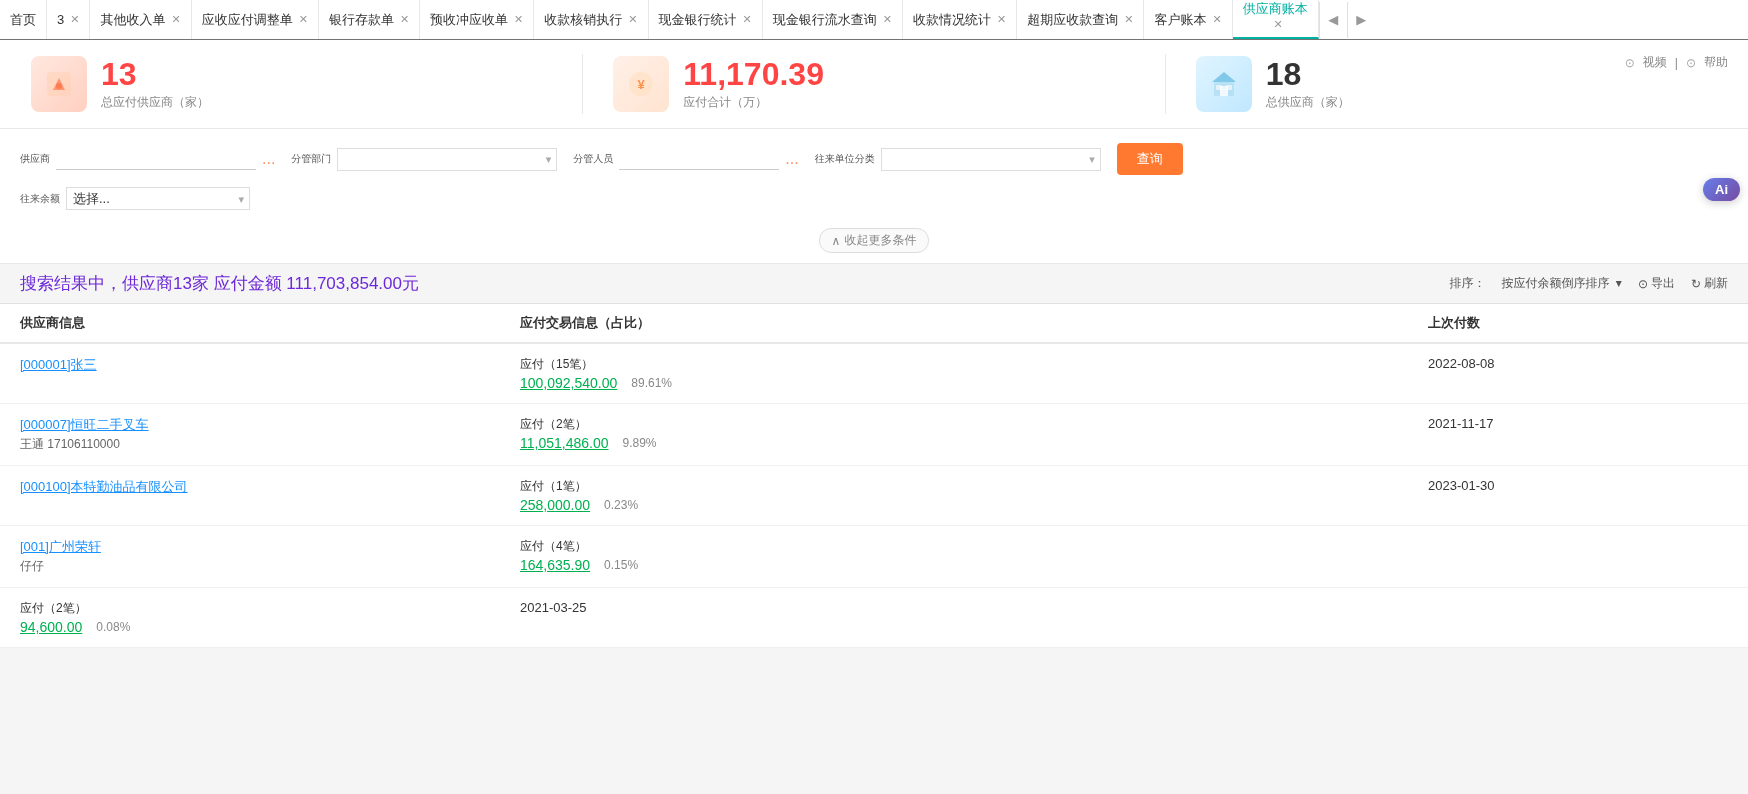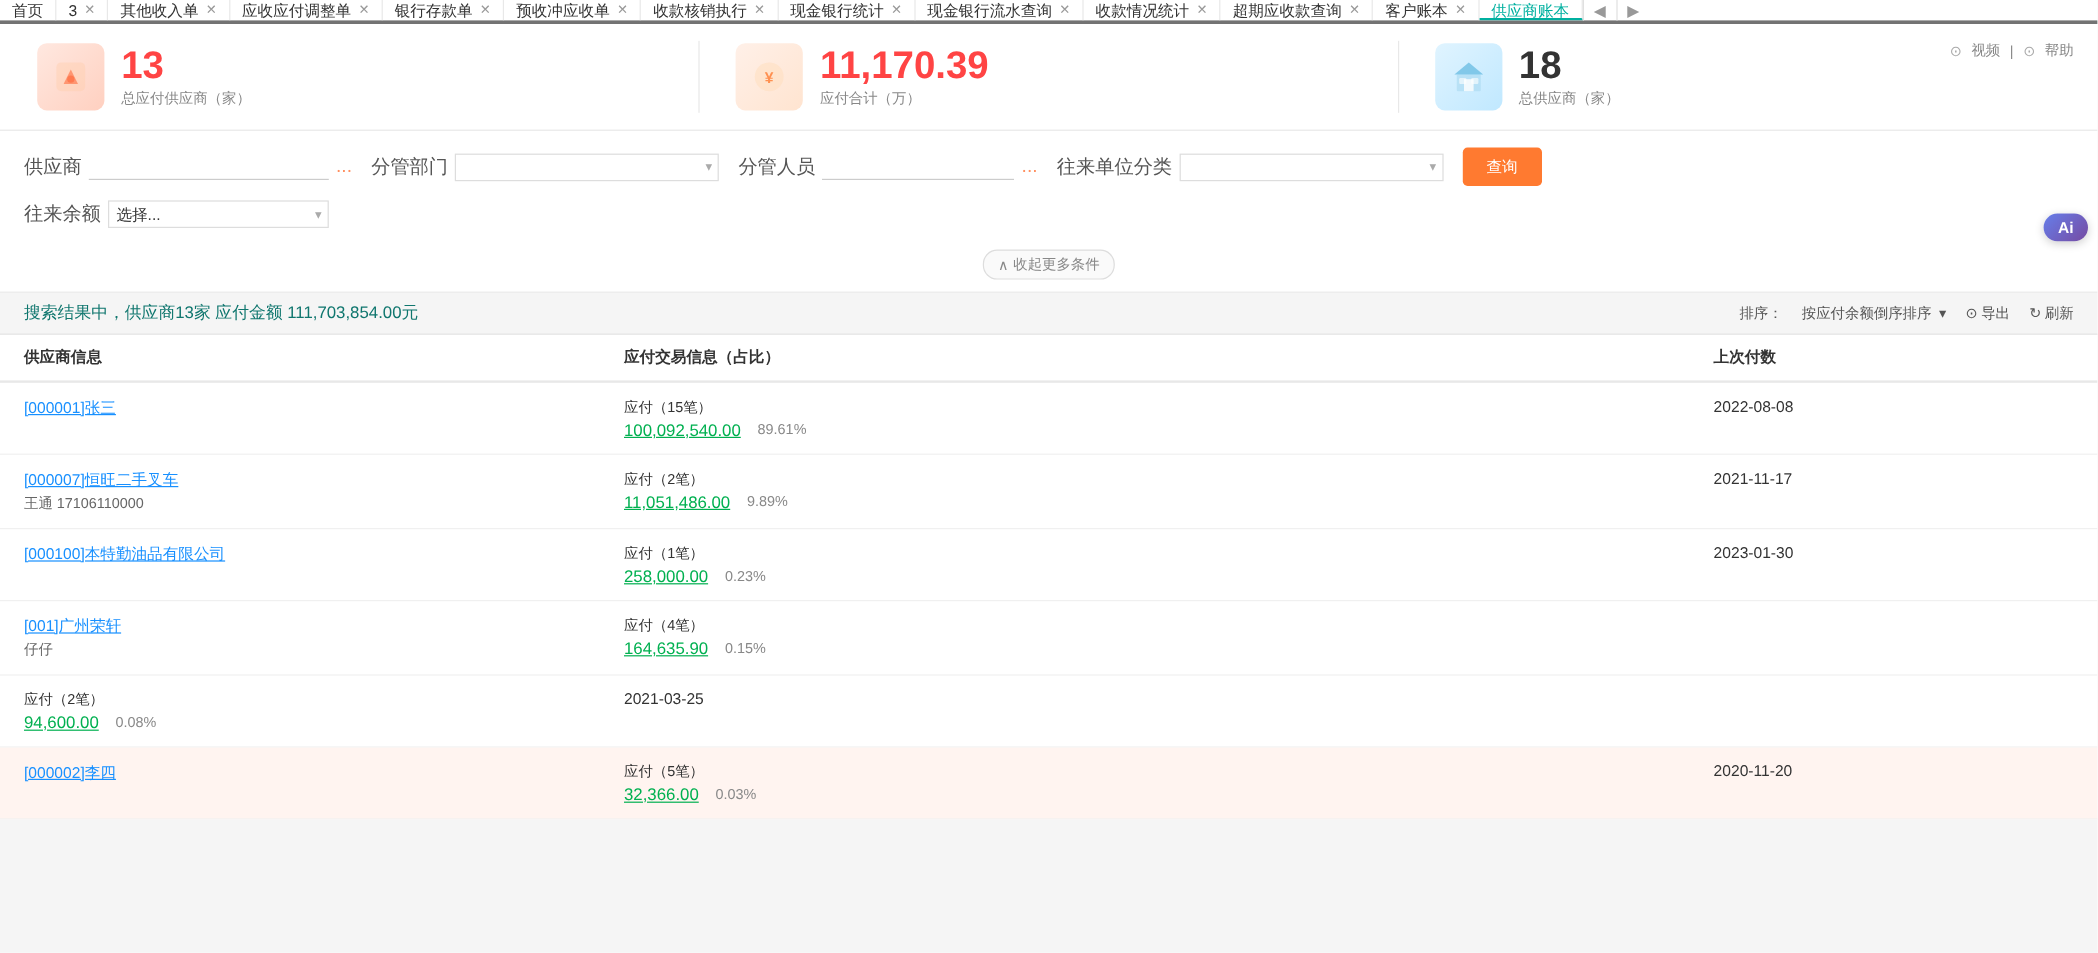--- a/index.html
+++ b/index.html
@@ -1,19 +1,19 @@
 <!DOCTYPE html>
 <html><head>
   <meta charset="utf-8">
   <style>
     * { box-sizing: border-box; margin: 0; padding: 0; }
     body { font-family: 'Microsoft YaHei', Arial, sans-serif; font-size: 13px; background: #f5f5f5; color: #333; min-width: 1748px; }
 
     
-    .top-nav { background: #fff; display: flex; align-items: center; border-bottom: 3px solid #737373; height: 20px; overflow: hidden; }
+    .top-nav { background: #fff; display: flex; align-items: center; border-bottom: 1px solid #737373; height: 40px; overflow: hidden; }
     .nav-item { display: inline-flex; align-items: center; padding: 0 10px; height: 100%; white-space: nowrap; cursor: pointer; font-size: 13px; color: #333; border-right: 1px solid #e8e8e8; }
     .nav-item.active { color: #00b0a0; border-bottom: 2px solid #00b0a0; flex-direction: column; }
     .nav-item .close-x { margin-left: 6px; color: #999; font-size: 11px; cursor: pointer; }
     .nav-arrow { width: 28px; height: 36px; display: flex; align-items: center; justify-content: center; cursor: pointer; border-left: 1px solid #e0e0e0; color: #999; }
 
     
     .stats-row { background: #fff; display: flex; align-items: center; padding: 14px 31px; border-bottom: 1px solid #e8e8e8; position: relative; }
     .stat-block { display: flex; align-items: center; flex: 1; }
     .stat-icon { width: 56px; height: 56px; margin-right: 14px; }
     .stat-icon-payable { background: linear-gradient(135deg, #ffe8e0, #ffd0c0); border-radius: 8px; display: flex; align-items: center; justify-content: center; font-size: 22px; color: #ff7a50; }
@@ -22,33 +22,33 @@
     .stat-number { font-size: 32px; font-weight: bold; color: #ff4444; line-height: 1; }
     .stat-label { font-size: 12px; color: #888; margin-top: 4px; }
     .stat-divider { width: 1px; background: #e8e8e8; height: 60px; margin: 0 30px; }
     .top-right-links { position: absolute; right: 20px; top: 14px; font-size: 12px; color: #666; display: flex; align-items: center; gap: 8px; }
     .top-right-links span { cursor: pointer; color: #888; }
 
     
     .filter-area { background: #fff; padding: 14px 20px 0 20px; border-bottom: 1px solid #e8e8e8; }
     .filter-row { display: flex; align-items: center; margin-bottom: 12px; gap: 16px; flex-wrap: wrap; }
     .filter-item { display: flex; align-items: center; gap: 6px; }
-    .filter-label { font-size: 16px; color: #555; white-space: nowrap; }
+    .filter-label { font-size: 10px; color: #555; white-space: nowrap; }
     .filter-input { border: none; border-bottom: 1px solid #ccc; padding: 3px 6px; font-size: 13px; color: #333; width: 160px; outline: none; background: transparent; }
     .filter-select { border: 1px solid #ddd; padding: 3px 24px 3px 6px; font-size: 13px; color: #333; width: 180px; outline: none; background: #fff; appearance: none; cursor: pointer; }
     .filter-select-wrap { position: relative; display: inline-block; }
     .filter-select-wrap::after { content: '▾'; position: absolute; right: 6px; top: 50%; transform: translateY(-50%); color: #aaa; font-size: 11px; pointer-events: none; }
     .filter-dots { color: #ff9060; font-size: 16px; cursor: pointer; }
     .query-btn { background: #ff7a30; color: #fff; border: none; padding: 7px 20px; border-radius: 4px; font-size: 13px; cursor: pointer; white-space: nowrap; }
     .collapse-bar { text-align: center; padding: 6px 0 10px 0; }
     .collapse-btn { display: inline-flex; align-items: center; gap: 4px; font-size: 12px; color: #888; cursor: pointer; border: 1px solid #ddd; padding: 3px 12px; border-radius: 12px; background: #fafafa; }
 
     
     .result-bar { background: #f5f5f5; padding: 8px 20px; display: flex; align-items: center; justify-content: space-between; border-bottom: 1px solid #e0e0e0; }
-    .result-info { font-size: 14px; color: #0f766e; }
+    .result-info { font-size: 17px; color: #6d28d9; }
     .result-actions { display: flex; align-items: center; gap: 16px; font-size: 12px; color: #555; }
     .result-actions .sort-label { color: #555; }
     .action-btn { display: flex; align-items: center; gap: 3px; cursor: pointer; color: #555; }
 
     
     .table-wrap { background: #fff; margin: 0; }
     .table-header { display: grid; grid-template-columns: 500px 1fr 300px; padding: 10px 20px; border-bottom: 2px solid #e8e8e8; font-weight: bold; font-size: 13px; color: #333; }
     .data-row { display: grid; grid-template-columns: 500px 1fr 300px; padding: 12px 20px; border-bottom: 1px solid #f0f0f0; align-items: start; }
     .data-row.highlighted { background: #fff4f0; }
     .supplier-link { color: #1890ff; text-decoration: underline; cursor: pointer; font-size: 13px; }
@@ -319,30 +319,15 @@
       <div class="tx-row">
         <span class="tx-amount">94,600.00</span>
         <span class="tx-pct">0.08%</span>
       </div>
     </div>
     <div>
       <span class="last-pay-date">2021-03-25</span>
     </div>
   </div>
 
-  <div class="data-row highlighted">
-    <div>
-      <div><a class="supplier-link">[000002]李四</a></div>
-    </div>
-    <div>
-      <div class="tx-label">应付（5笔）</div>
-      <div class="tx-row">
-        <span class="tx-amount">32,366.00</span>
-        <span class="tx-pct">0.03%</span>
-      </div>
-    </div>
-    <div>
-      <span class="last-pay-date">2020-11-20</span>
-    </div>
-  </div>
 </div>
 
 <div class="ai-float">Ai</div>
 
 </body></html>

